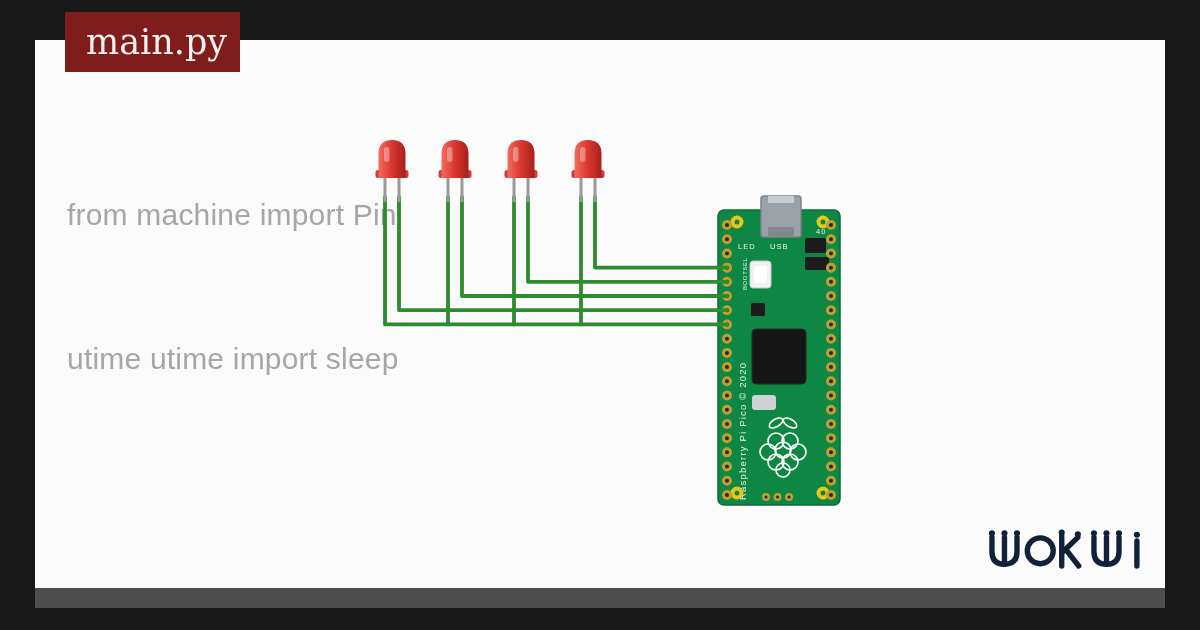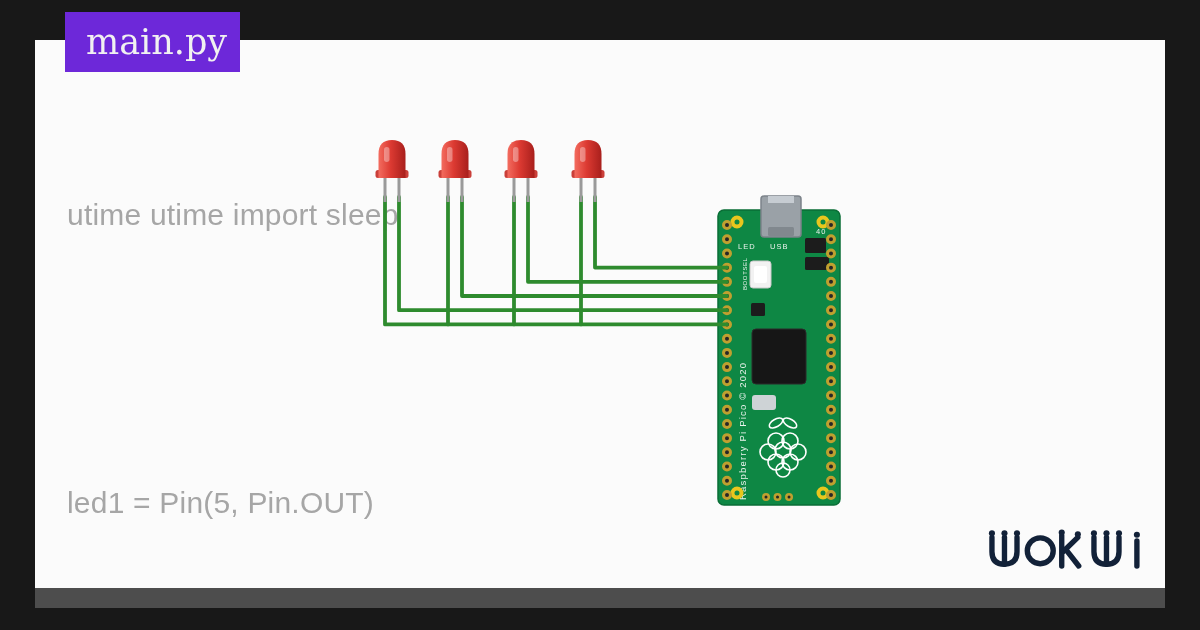--- a/index.html
+++ b/index.html
@@ -1,20 +1,20 @@
 <!DOCTYPE html>
 <html><head>
 <meta charset="utf-8">
 <style>
   html,body{margin:0;padding:0;background:#181818;}
   .stage{position:relative;width:1200px;height:630px;background:#181818;overflow:hidden;
          font-family:"Liberation Sans",sans-serif;}
   .card{position:absolute;left:35px;top:40px;width:1130px;height:548px;background:#fbfbfb;}
   .bottom-bar{position:absolute;left:35px;top:588px;width:1130px;height:20px;background:#4d4d4d;}
-  .tab{position:absolute;left:65px;top:12px;width:175px;height:60px;background:#6d28d9;
+  .tab{position:absolute;left:65px;top:12px;width:175px;height:60px;background:#7f1d1d;
        display:flex;align-items:center;box-sizing:border-box;padding-left:21px;}
   .tab-label{font-family:"DejaVu Serif",serif;font-size:35px;color:#f1f1f1;}
   .code{position:absolute;left:67px;top:95px;font-size:30px;line-height:48px;color:#a6a6a6;
         white-space:pre;letter-spacing:0.2px;}
   .code-line{min-height:48px;}
   .circuit{position:absolute;left:0;top:0;width:1200px;height:630px;}
   .circuit text{font-family:"Liberation Sans",sans-serif;}
   .logo{position:absolute;left:983px;top:524px;}
 </style>
 </head>
@@ -23,20 +23,21 @@
 <div class="stage">
 
   <div class="card"></div>
   <div class="bottom-bar"></div>
 
   <div class="tab">
     <span class="tab-label">main.py</span>
   </div>
 
   <div class="code">
+    <div class="code-line">from machine import Pin</div>
     <div class="code-line">utime utime import sleep</div>
     <div class="code-line"></div>
     <div class="code-line">led1 = Pin(5, Pin.OUT)</div>
     
     
     
     
     
     
   </div>

